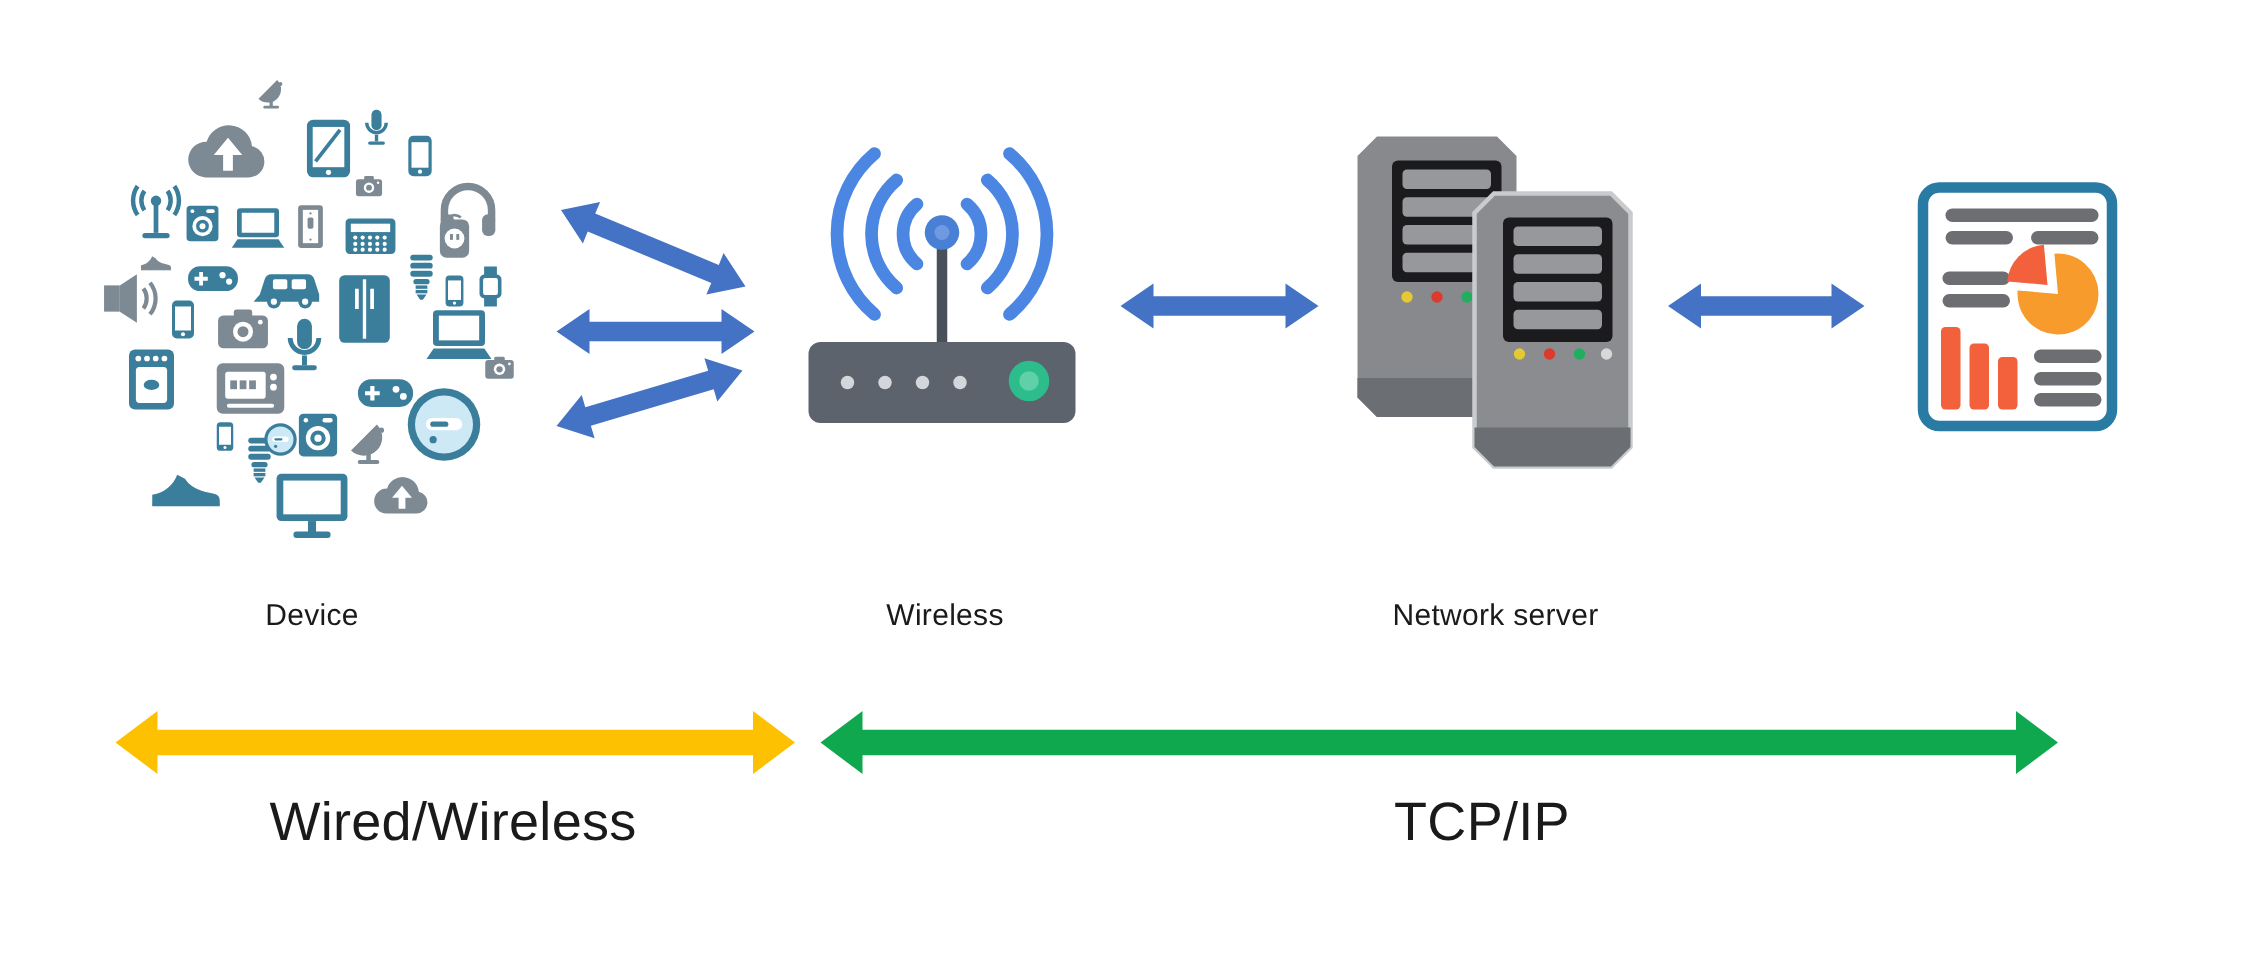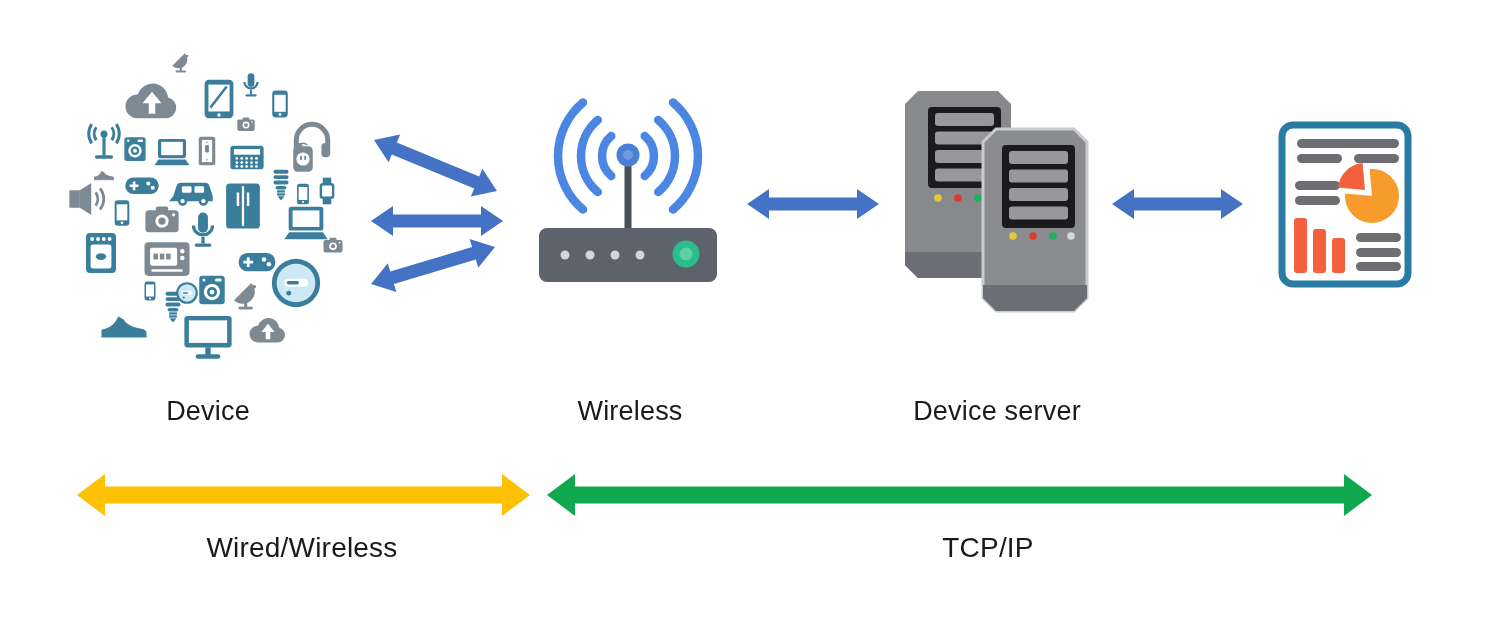--- a/index.html
+++ b/index.html
@@ -1,21 +1,21 @@
 <!DOCTYPE html>
 <html style="--arrow-blue: #4472c4; --arrow-yellow: #fdc101; --arrow-green: #10a84f; --icon-teal: #3b7e9b; --icon-gray: #7d8a94; --icon-light-blue: #cde9f6; --router-body: #5c636d; --router-stem: #4a505a; --router-antenna-blue: #4a7fd6; --router-wave-blue: #4b86e3; --router-led-green: #2dbd8d; --router-dot: #d3d7dc; --server-body: #87898d; --server-body-front: #8a8c90; --server-dark: #6b6e72; --server-panel: #1b1b1e; --slot-gray: #97989c; --led-yellow: #e6c832; --led-red: #dd3a2e; --led-green: #1faf5f; --led-white: #d8d8d8; --doc-border: #2a7ba3; --doc-gray: #6d6e71; --doc-orange: #f79b2c; --doc-red-orange: #f2603c; --label-text: #1a1a1a;"><head>
 <meta charset="utf-8">
 <style>
   html,body{margin:0;padding:0;background:#fff;}
   .canvas{position:relative;width:1500px;height:644px;background:#ffffff;overflow:hidden;
           font-family:"Liberation Sans",sans-serif;}
   svg{position:absolute;left:0;top:0;}
-  .node-label{position:absolute;transform:translate(-50%,-50%);font-size:27px;color:var(--label-text,#1a1a1a);
+  .node-label{position:absolute;transform:translate(-50%,-50%);font-size:20px;color:var(--label-text,#1a1a1a);
               white-space:nowrap;letter-spacing:0.2px;}
-  .bus-label{position:absolute;transform:translate(-50%,-50%);font-size:28px;color:var(--label-text,#1a1a1a);
+  .bus-label{position:absolute;transform:translate(-50%,-50%);font-size:36px;color:var(--label-text,#1a1a1a);
              white-space:nowrap;letter-spacing:0.2px;}
   .wave{fill:none;stroke:var(--router-wave-blue);stroke-width:8.5;stroke-linecap:round;}
 </style>
 </head>
 <body>
 
 <div class="canvas">
 
 <svg width="1500" height="644" viewBox="0 0 1500 644">
   <defs>
@@ -312,17 +312,17 @@
     <g style="fill:var(--doc-red-orange)">
       <rect x="1294" y="218" width="13" height="55" rx="3"></rect>
       <rect x="1313" y="229" width="13" height="44" rx="3"></rect>
       <rect x="1332" y="238" width="13" height="35" rx="3"></rect>
     </g>
   </g>
 </svg>
 
 <div class="node-label" style="left:208px;top:411px">Device</div>
 <div class="node-label" style="left:630px;top:411px">Wireless</div>
-<div class="node-label" style="left:997px;top:411px">Device server</div>
+<div class="node-label" style="left:997px;top:411px">Network server</div>
 <div class="bus-label" style="left:302px;top:548px">Wired/Wireless</div>
 <div class="bus-label" style="left:988px;top:548px">TCP/IP</div>
 
 </div>
 
 </body></html>

